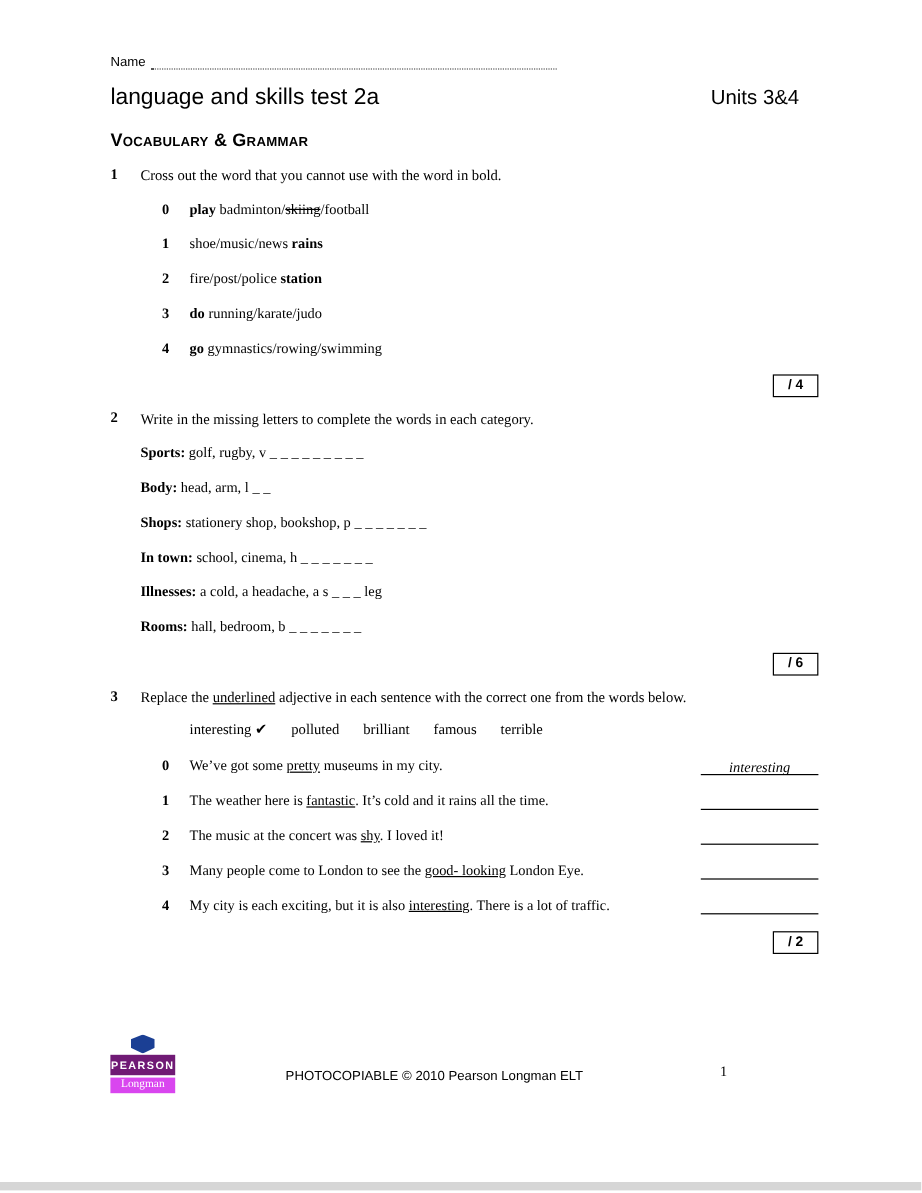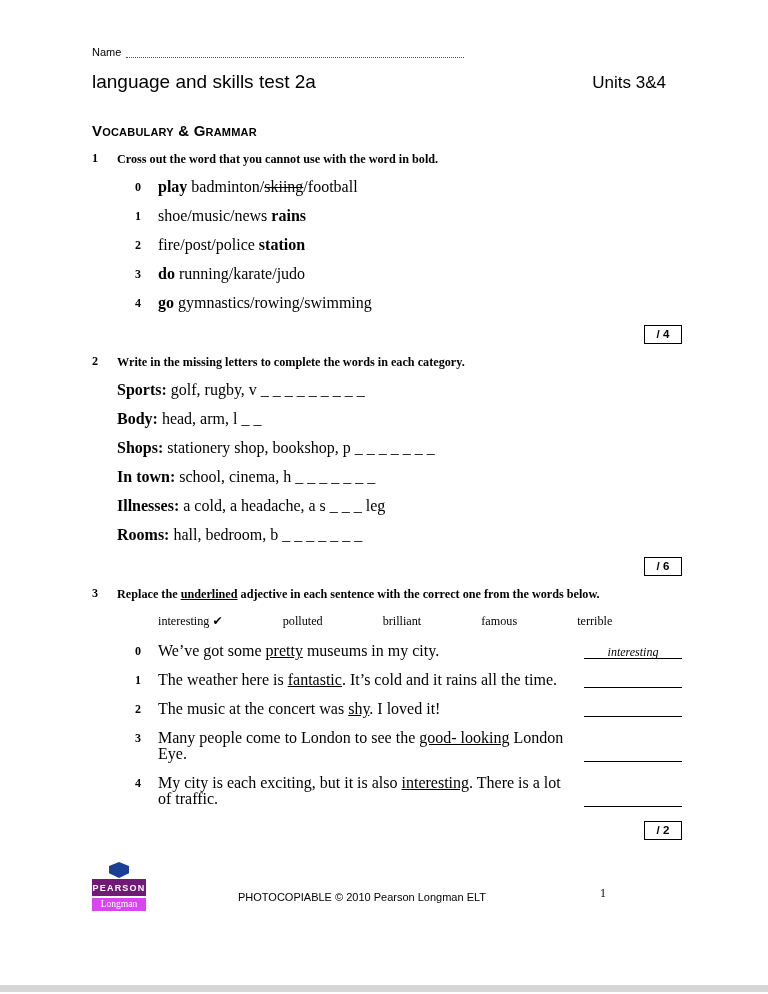--- a/index.html
+++ b/index.html
@@ -11,45 +11,45 @@
   }
   .bottom-strip { position:absolute; left:0; right:0; bottom:2px; height:7px; background:#d6d6d6; }
 
   
   .name-row { font-family:"Liberation Sans", sans-serif; font-size:11px; display:flex; align-items:center; }
   .name-line { display:inline-block; width:338px; border-bottom:1.5px dotted #555; height:11px; margin-left:5px; }
   .title-row { display:flex; align-items:baseline; margin-top:13px; font-family:"Liberation Sans", sans-serif; }
   .doc-title { font-size:19px; }
   .units { margin-left:auto; font-size:17px; padding-right:16px; }
   .section-heading {
-    margin-top:29px; font-family:"Liberation Sans", sans-serif;
+    margin-top:16px; font-family:"Liberation Sans", sans-serif;
     font-weight:bold; font-size:15px; font-variant:small-caps; letter-spacing:.2px;
   }
 
   
   #exercises { margin-top:12px; }
   .exercise { margin-bottom:4px; }
   .ex-head { display:flex; margin-bottom:12px; }
   .ex-num { font-weight:bold; font-size:12.2px; width:25px; flex-shrink:0; }
-  .ex-instr { font-weight:bold; font-size:12.2px; line-height:16px;text-align:center; }
+  .ex-instr { font-weight:normal; font-size:12.2px; line-height:16px;text-align:center; }
   .ex-items {}
   .item { display:flex; margin-left:43px; margin-bottom:13px; line-height:16px; }
   .exercise.no-num .item { margin-left:25px;align-items:flex-end; }
   .item-num { font-weight:bold; font-size:12px; width:23px; flex-shrink:0; }
-  .item-text { font-size:16px; }
+  .item-text { font-size:12px; }
   .item.with-answer .item-text { flex:1; }
   .b { font-weight:bold; }
   .strike { text-decoration:line-through; }
   .u { text-decoration:underline; }
   .answer-line {
     flex-shrink:0; width:98px; margin-left:6px; align-self:flex-end;
     border-bottom:1px solid #000; text-align:center;
     font-size:12px; font-style:italic; height:15px;
   }
-  .word-bank { display:flex; gap:60px; margin:2px 0 14px 66px; font-size:12.2px; }
+  .word-bank { display:flex; gap:20px; margin:2px 0 14px 66px; font-size:12.2px; }
   .score-row { text-align:right; margin:12px 0 10px; }
   .score-box {
     display:inline-block; min-width:38px; border:1px solid #000;
     padding:2px 8px 3px; text-align:center;
     font-family:"Liberation Sans", sans-serif; font-weight:bold; font-size:11.5px;
   }
 
   
   .logo { position:absolute; left:92px; top:862px; width:54px; text-align:center; }
   .logo-crest { width:20px; height:16px; margin:0 auto 1px; clip-path:polygon(50% 0, 100% 25%, 100% 70%, 50% 100%, 0 70%, 0 25%); }

